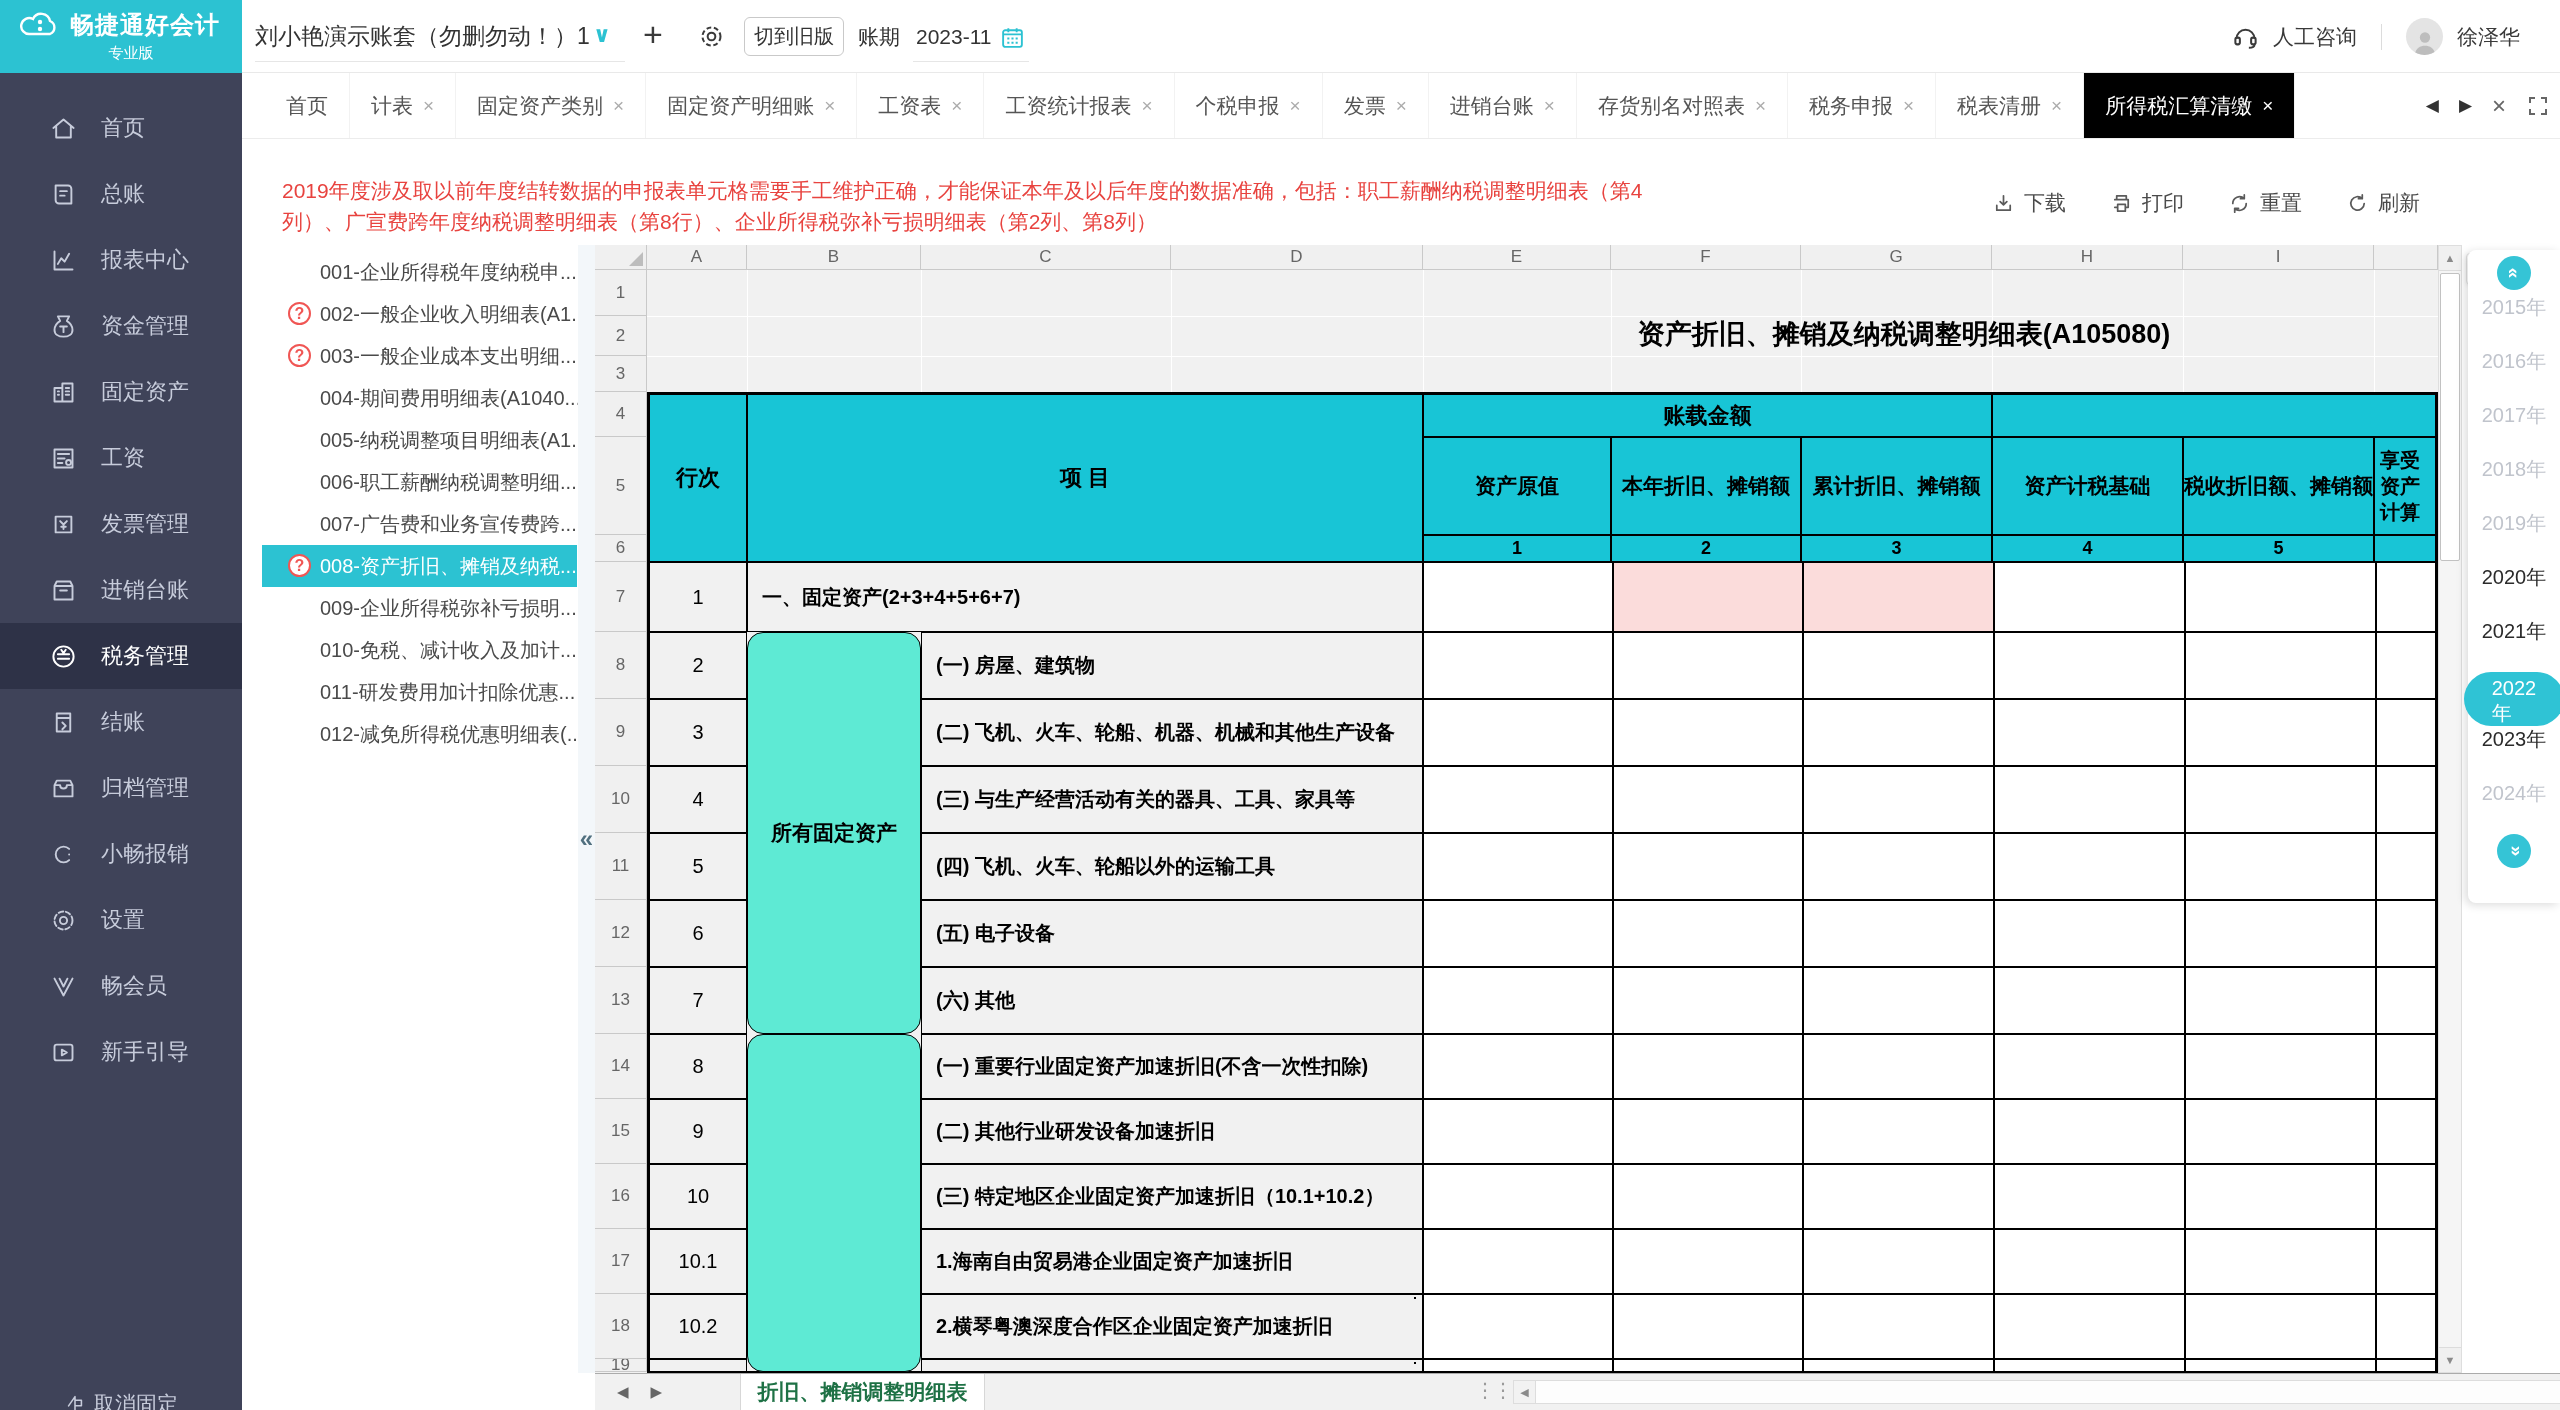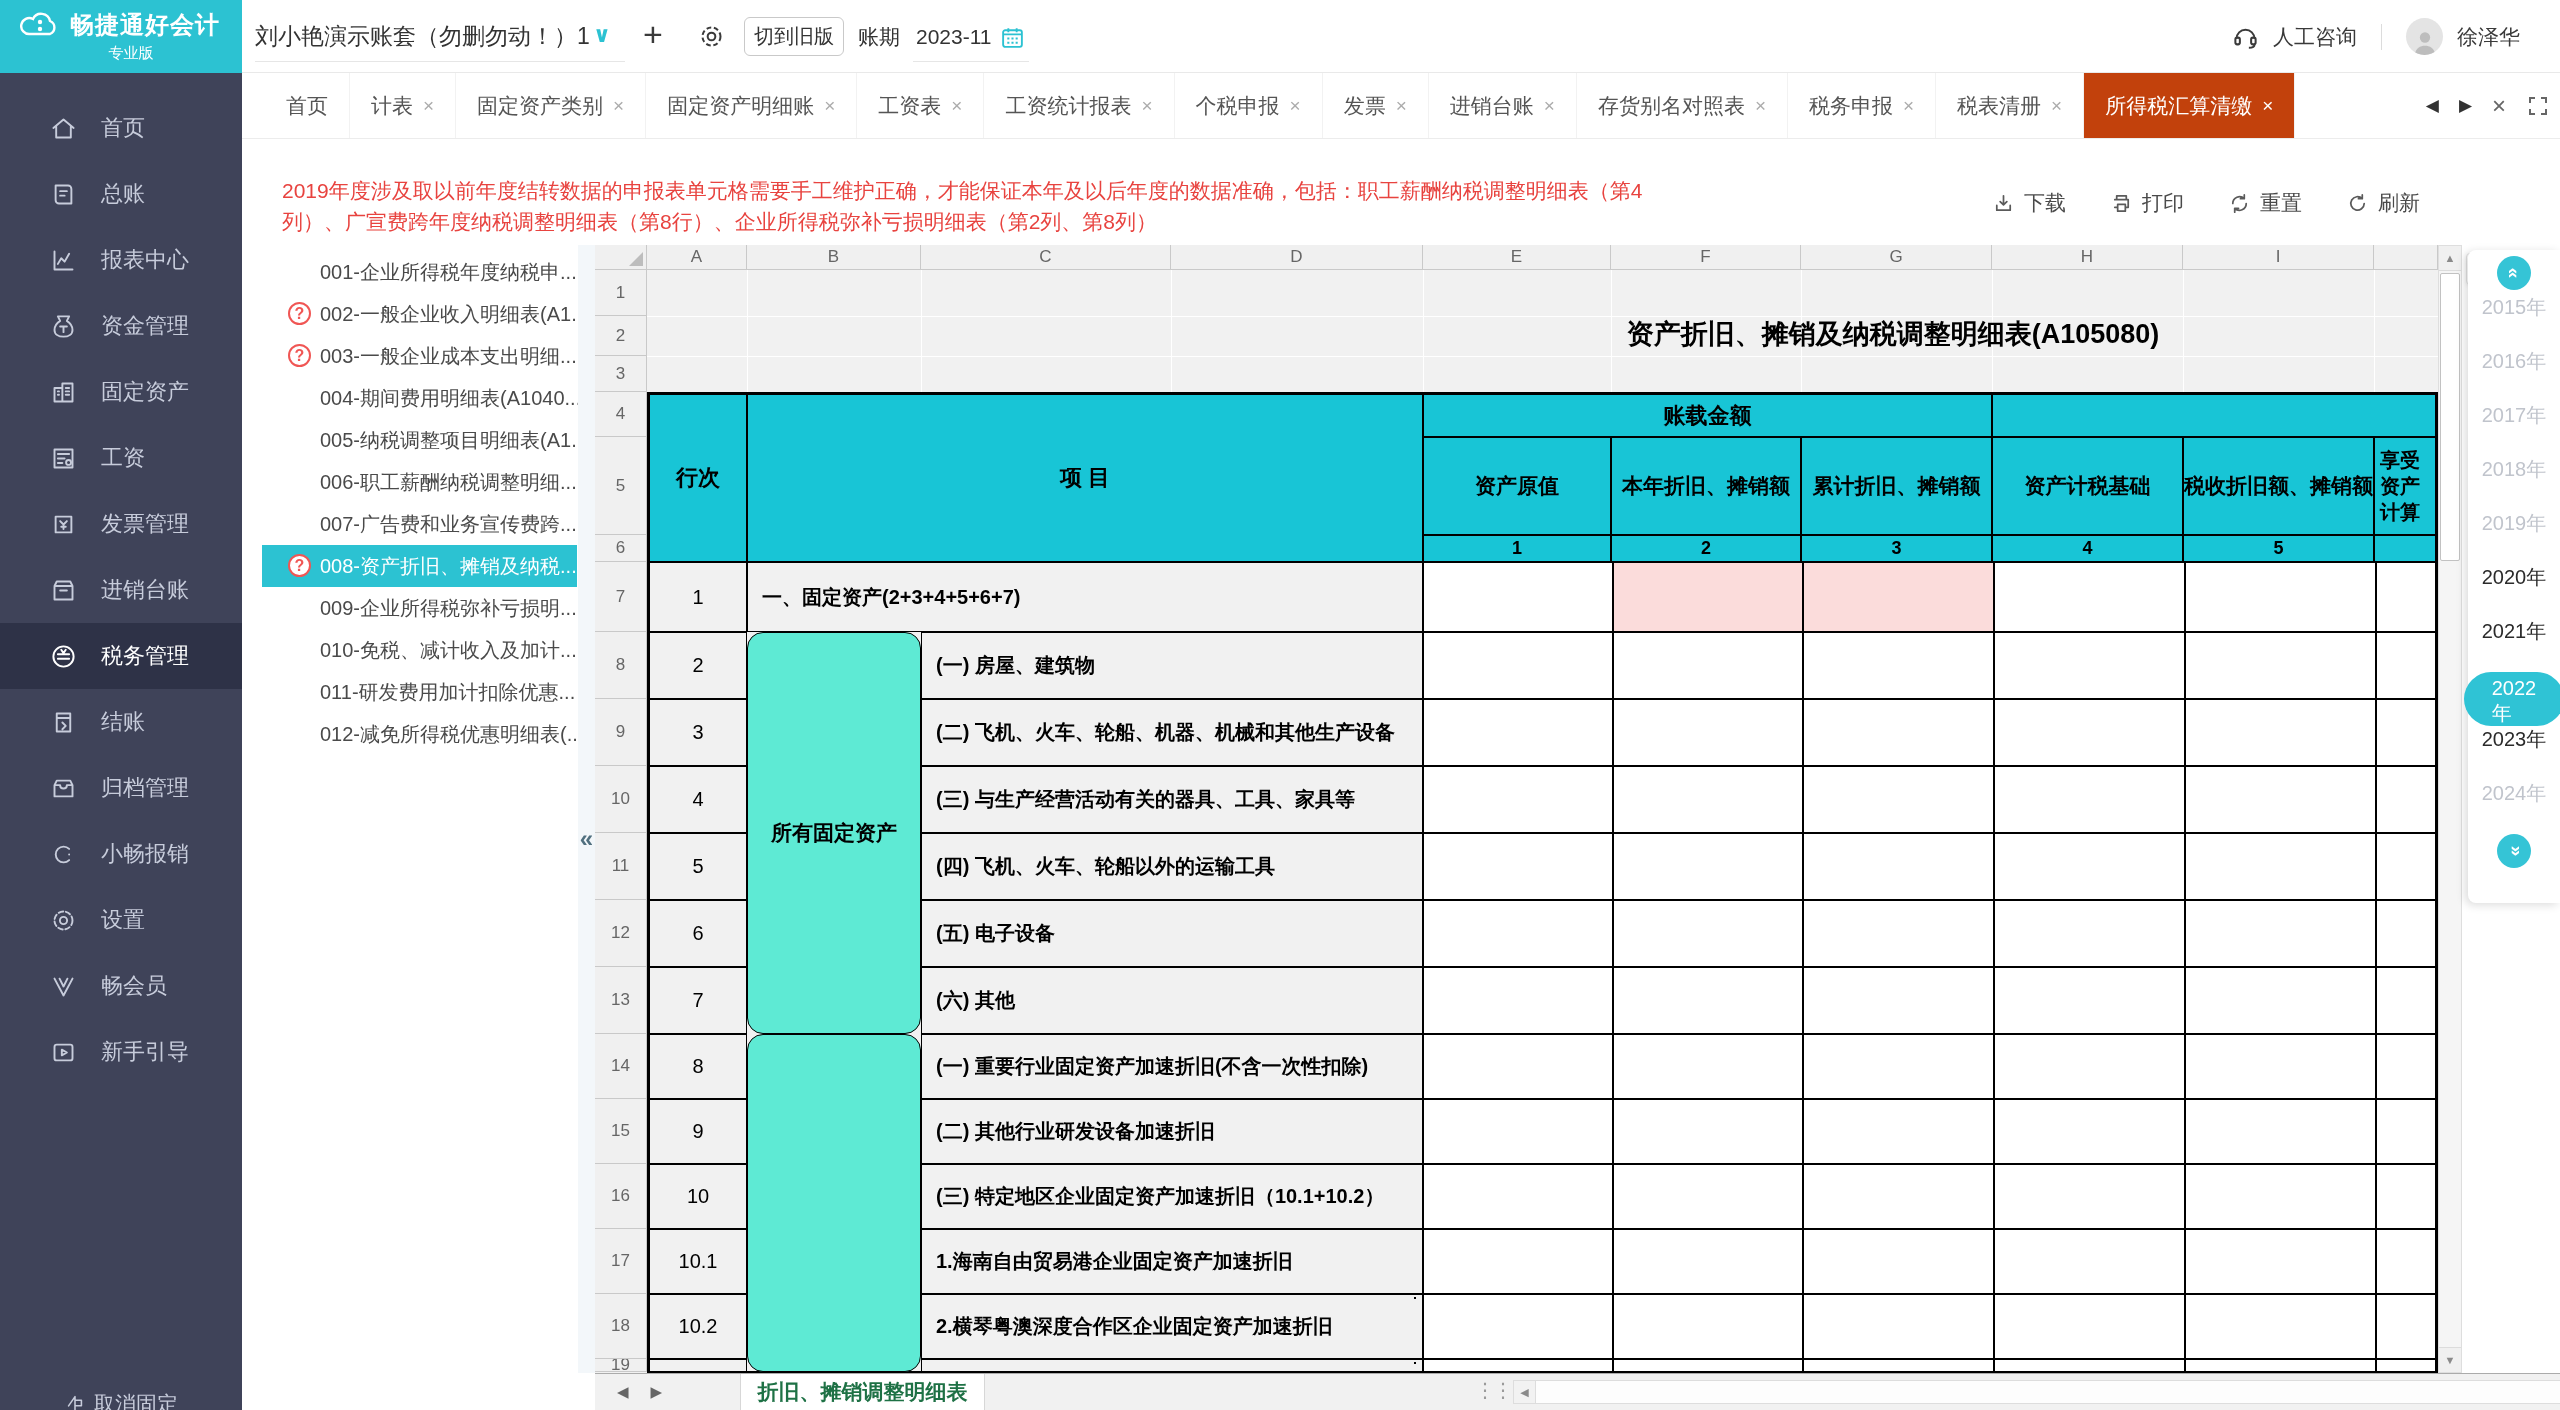--- a/index.html
+++ b/index.html
@@ -36,21 +36,21 @@
   .unpin { position:absolute; left:0; bottom:-16px; width:242px; height:44px; display:flex; align-items:center; justify-content:center; gap:8px; color:#C7CCDB; font-size:21px; }
 
   
   .main { left:242px; top:73px; width:2318px; height:1337px; background:#fff; }
 
   
   .tabbar { left:0; top:0; width:2318px; height:66px; background:#fff; border-bottom:1px solid #ECECEC; display:flex; align-items:stretch; }
   .tabs { display:flex; margin-left:23px; }
   .tab { display:flex; align-items:center; gap:10px; padding:0 21px; font-size:21px; color:#555; border-right:1px solid #F2F2F2; white-space:nowrap; cursor:pointer; }
   .tab .x { color:#ACACAC; font-size:19px; }
-  .tab.active { background:#c2410c; color:#fff; }
+  .tab.active { background:#000000; color:#fff; }
   .tab.active .x { color:#fff; }
   .tabctl { margin-left:auto; display:flex; align-items:center; gap:20px; padding-right:10px; color:#333; }
   .tabctl span { font-size:17px; cursor:pointer; }
   .tabctl .xbig { font-size:24px; color:#666; }
 
   
   .warning { left:40px; top:102px; width:1620px; font-size:21px; line-height:31px; color:#E8433F; }
   .toolbar { top:116px; right:140px; display:flex; gap:44px; align-items:center; }
   .tool { display:flex; gap:9px; align-items:center; font-size:21px; color:#4A4A4A; cursor:pointer; }
   .tool svg { stroke:#5a5a5a; fill:none; stroke-width:1.8; stroke-linecap:round; stroke-linejoin:round; }
@@ -79,21 +79,21 @@
       linear-gradient(#fff,#fff) 100px 0 / 1px 100% no-repeat,
       linear-gradient(#fff,#fff) 274px 0 / 1px 100% no-repeat,
       linear-gradient(#fff,#fff) 524px 0 / 1px 100% no-repeat,
       linear-gradient(#fff,#fff) 776px 0 / 1px 100% no-repeat,
       linear-gradient(#fff,#fff) 964px 0 / 1px 100% no-repeat,
       linear-gradient(#fff,#fff) 1154px 0 / 1px 100% no-repeat,
       linear-gradient(#fff,#fff) 1345px 0 / 1px 100% no-repeat,
       linear-gradient(#fff,#fff) 1536px 0 / 1px 100% no-repeat,
       linear-gradient(#fff,#fff) 1727px 0 / 1px 100% no-repeat,
       #F1F1F1; }
-  .stitle { left:55px; top:71px; width:1791px; height:40px; }
+  .stitle { left:66px; top:71px; width:1791px; height:40px; }
   .stitle span { position:absolute; left:1243px; top:0; transform:translateX(-50%); font-size:27px; font-weight:bold; color:#000; white-space:nowrap; }
 
   .form { left:52px; top:147px; width:1791px; height:981px; display:grid; border:2px solid #000; background:#F1F1F1;
     grid-template-columns:98px 174px 250px 252px 188px 190px 191px 191px 191px 62px;
     grid-template-rows:43px 98px 27px 70px 67px 67px 67px 67px 67px 67px 65px 65px 65px 65px 65px 13px; }
   .form > div { border:1px solid #000; }
   .hc { background:#18C5D6; display:flex; align-items:center; justify-content:center; font-weight:bold; color:#000; font-size:22px; text-align:right; }
   .hc.sub { font-size:21px; }
   .hc.clip { justify-content:flex-start; padding-left:5px; font-size:20px; white-space:pre-line; line-height:26px; text-align:left; overflow:hidden; }
   .hc.num { font-size:18px; }

